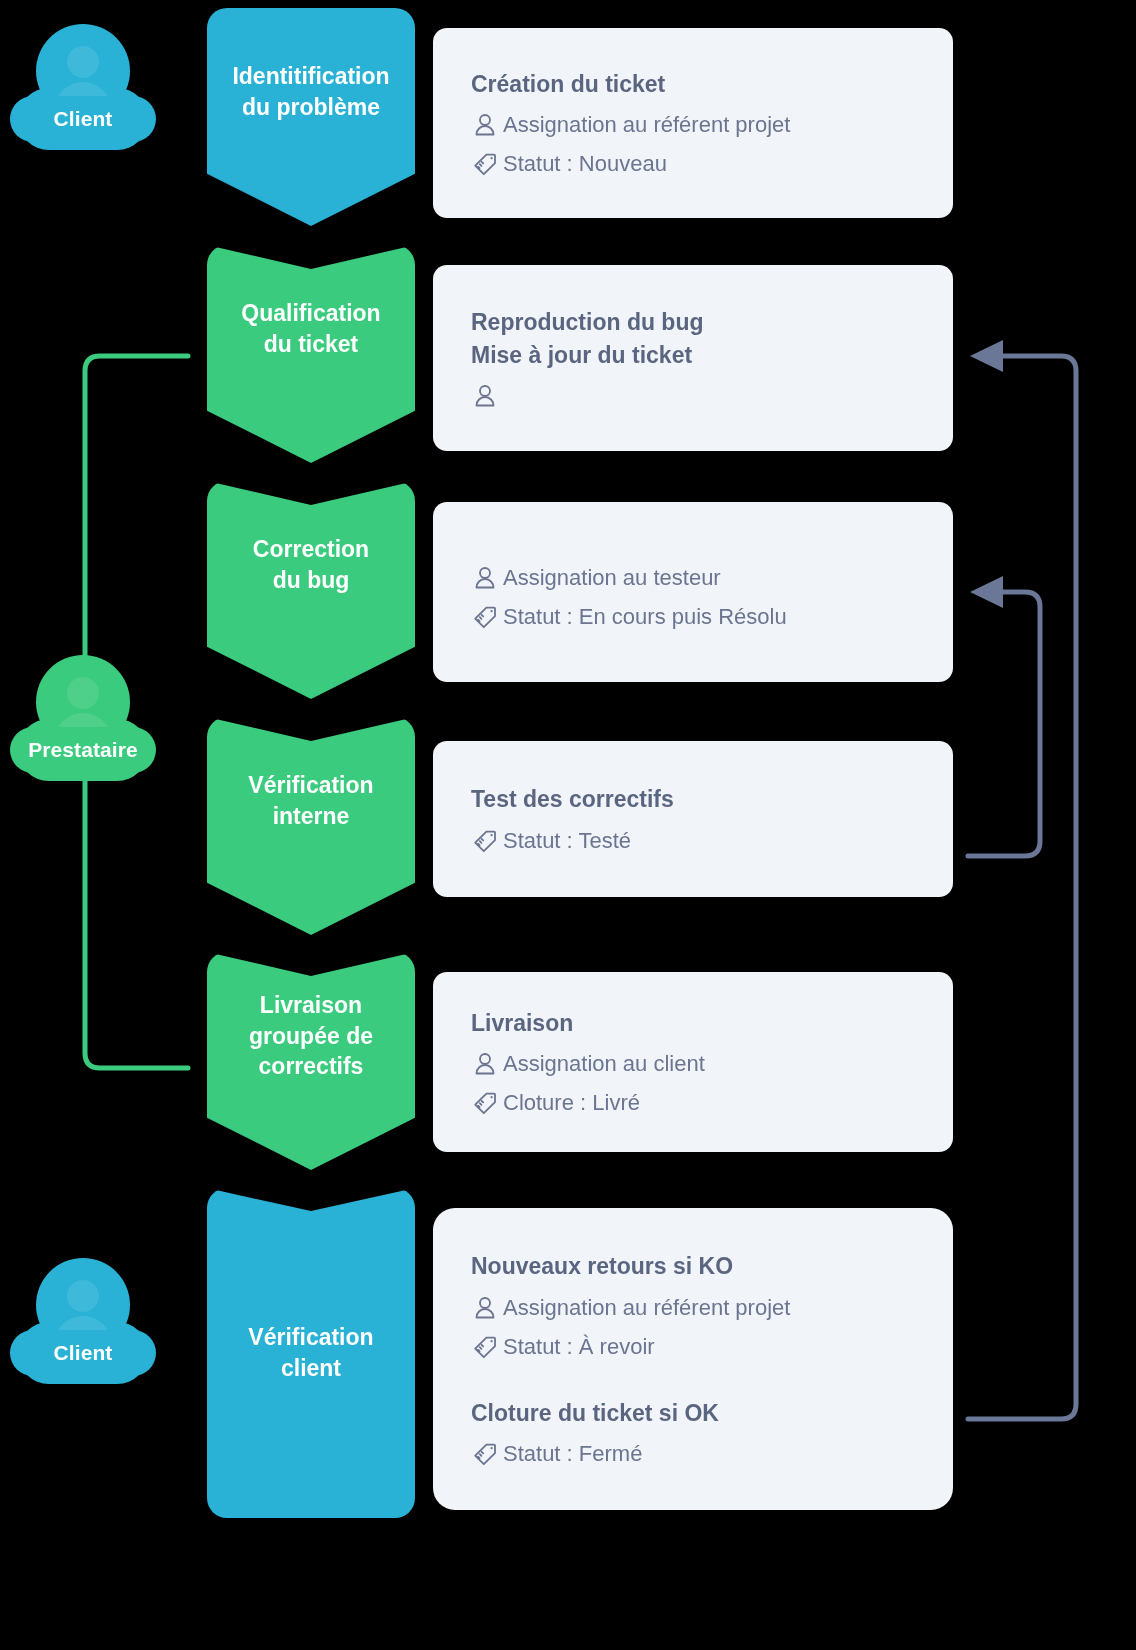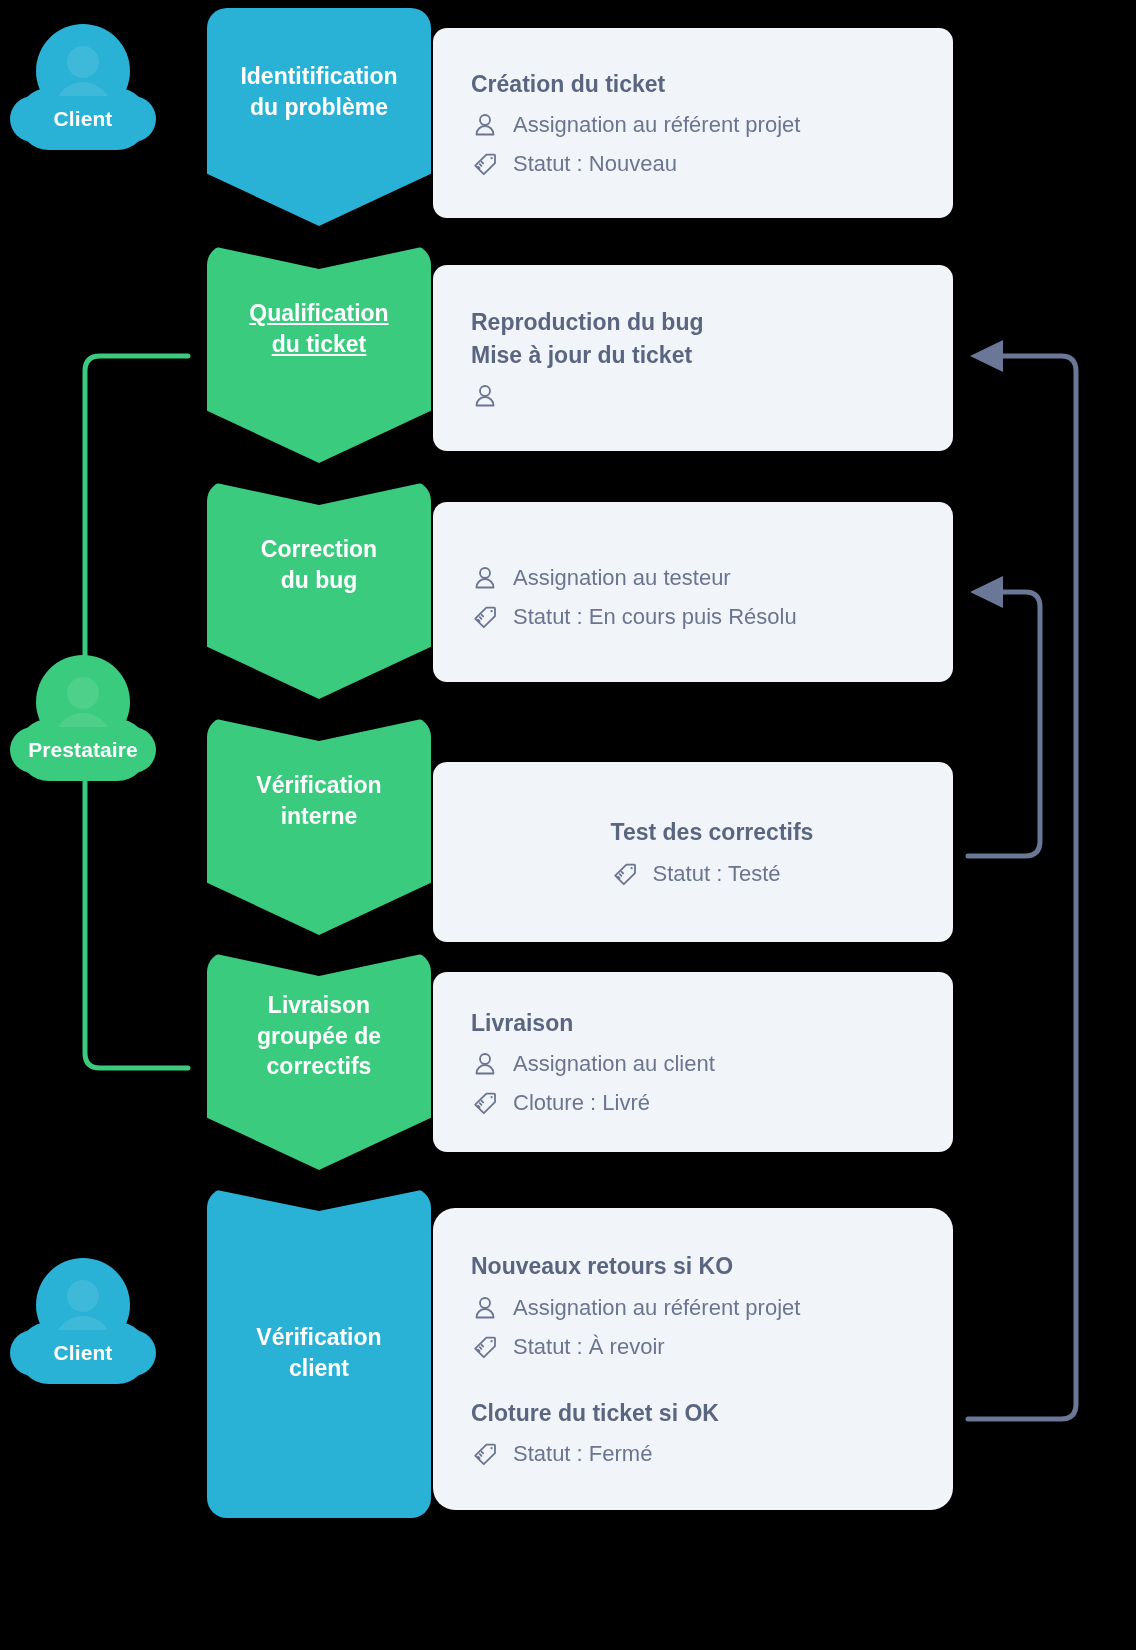--- a/index.html
+++ b/index.html
@@ -87,21 +87,21 @@
   .actor.client .avatar-body,
   .actor.client .actor-label { background: #29B2D5; }
   .actor.prestataire .avatar-circle,
   .actor.prestataire .avatar-body,
   .actor.prestataire .actor-label { background: #3ACB7E; }
 
   
   .chevron {
     position: absolute;
     left: 207px;
-    width: 224px;
+    width: 208px;
     display: flex;
     align-items: center;
     justify-content: center;
     text-align: center;
     color: #ffffff;
     font-size: 23px;
     font-weight: 700;
     line-height: 1.33;
     padding: 0 14px 50px 14px;
   }
@@ -125,21 +125,21 @@
     color: #5A6580;
     font-size: 23px;
     font-weight: 700;
     line-height: 1.42;
     white-space: nowrap;
   }
   .card-group + .card-group { margin-top: 36px; }
   .card-row {
     display: flex;
     align-items: center;
-    gap: 14px;
+    gap: 4px;
     margin-top: 11px;
     color: #6B7590;
     font-size: 22px;
     font-weight: 400;
     white-space: nowrap;
   }
   .card-row .row-icon {
     flex: 0 0 28px;
     width: 28px;
     height: 28px;
@@ -261,21 +261,21 @@
             <path d="M23 4.2 L23 12.2 L11.8 23.2 L3.2 14.6 L14.4 3.6 L22.2 3.6 Z" stroke-linejoin="round"></path>
             <circle cx="19.6" cy="7.2" r="1.1" fill="#6B7590" stroke="none"></circle>
             <path d="M9.6 10.8 L11.2 12.4 M7.8 13.2 L9.4 14.8 M6 15.6 L7.6 17.2" stroke-linecap="round"></path>
           </svg>
         </span>
         <span>Statut : En cours puis Résolu</span>
       </div>
     </div>
   </div>
 
-  <div class="card" style="top:762px; height:180px;align-items:center;">
+  <div class="card" style="top:741px; height:156px;">
     <div class="card-group">
       <div class="card-heading">Test des correctifs</div>
       <div class="card-row">
         <span class="row-icon">
           <svg width="26" height="26" viewBox="0 0 26 26" fill="none" stroke="#6B7590" stroke-width="1.8">
             <path d="M23 4.2 L23 12.2 L11.8 23.2 L3.2 14.6 L14.4 3.6 L22.2 3.6 Z" stroke-linejoin="round"></path>
             <circle cx="19.6" cy="7.2" r="1.1" fill="#6B7590" stroke="none"></circle>
             <path d="M9.6 10.8 L11.2 12.4 M7.8 13.2 L9.4 14.8 M6 15.6 L7.6 17.2" stroke-linecap="round"></path>
           </svg>
         </span>
@@ -349,21 +349,21 @@
 
   <div class="chevron cyan" style="top:8px; height:218px; border-radius:20px 20px 0 0;
               clip-path: polygon(0% 0%, 100% 0%, 100% 76%, 50% 100%, 0% 76%);">
     <div class="chevron-label">
       <span>Identitification</span><br>
       <span>du problème</span>
     </div>
   </div>
 
   <div class="chevron green" style="top:245px; height:218px; border-radius:20px 20px 0 0;
-              clip-path: polygon(0% 0%, 50% 11%, 100% 0%, 100% 76%, 50% 100%, 0% 76%); text-decoration: underline;">
+              clip-path: polygon(0% 0%, 50% 11%, 100% 0%, 100% 76%, 50% 100%, 0% 76%);">
     <div class="chevron-label">
       <span>Qualification</span><br>
       <span>du ticket</span>
     </div>
   </div>
 
   <div class="chevron green" style="top:481px; height:218px; border-radius:20px 20px 0 0;
               clip-path: polygon(0% 0%, 50% 11%, 100% 0%, 100% 76%, 50% 100%, 0% 76%);">
     <div class="chevron-label">
       <span>Correction</span><br>

